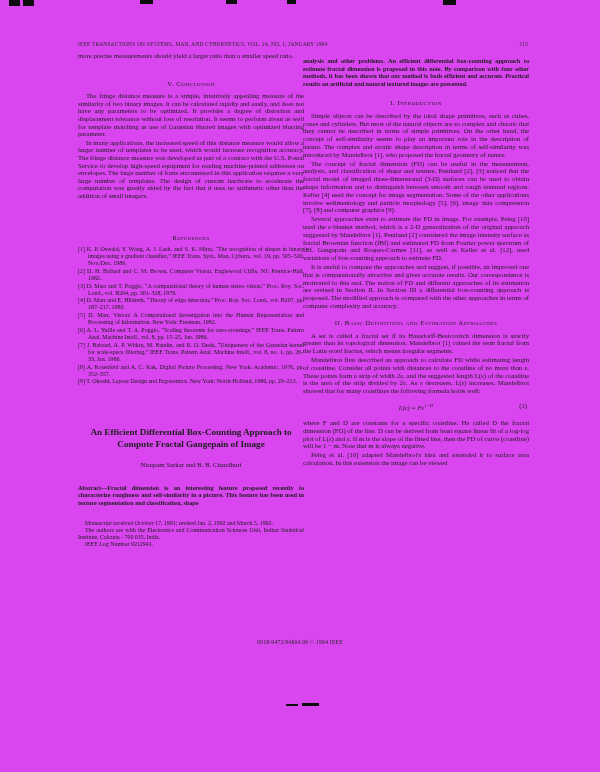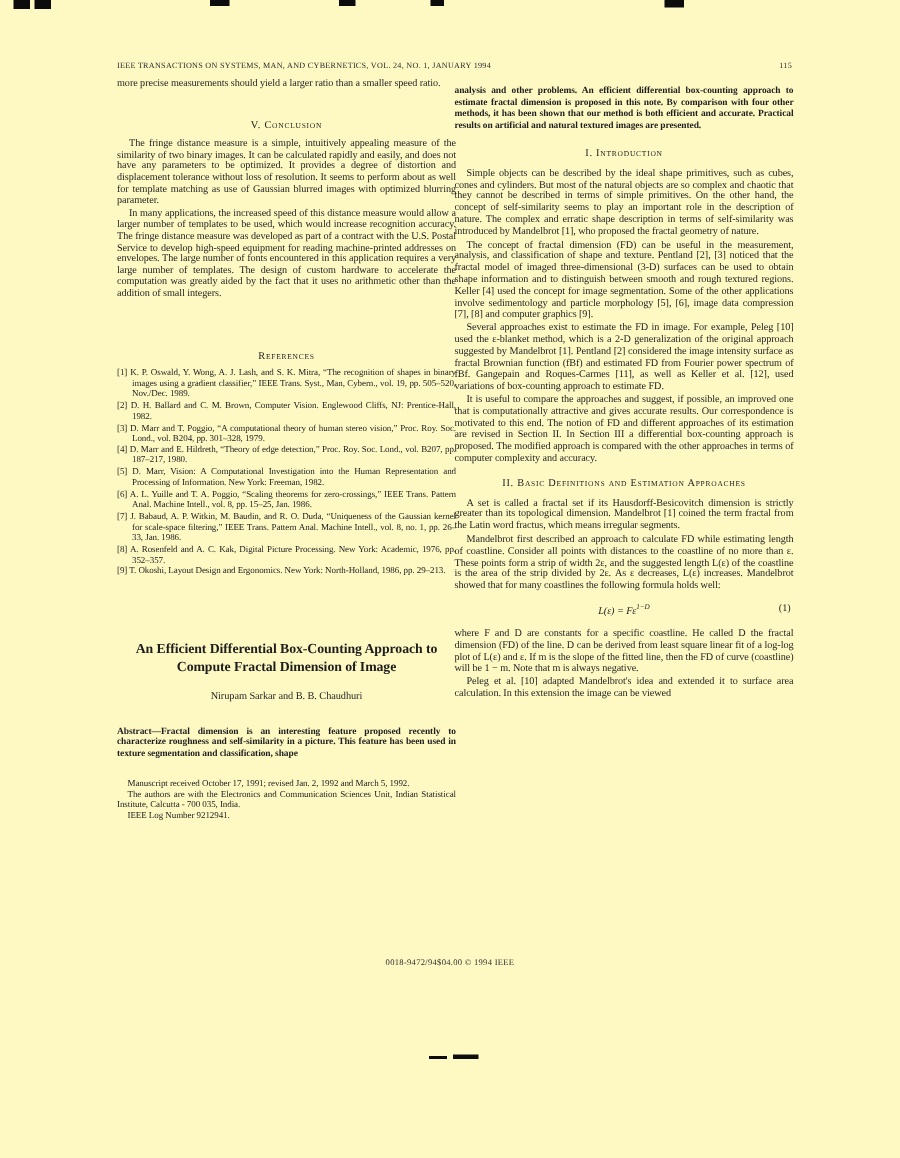--- a/index.html
+++ b/index.html
@@ -1,16 +1,16 @@
 <!DOCTYPE html>
 <html><head>
 <meta charset="utf-8">
 <style>
   html,body{margin:0;padding:0;background:#e9e9e7;}
-  .page{position:relative;width:600px;height:772px;background:#fef9c3;overflow:hidden;
+  .page{position:relative;width:600px;height:772px;background:#d946ef;overflow:hidden;
         font-family:"Liberation Serif","DejaVu Serif",serif;color:#1e1e1e;}
   .content{position:absolute;inset:0;filter:blur(0.3px);}
   .header{position:absolute;top:41px;left:78px;width:450px;display:flex;
           justify-content:space-between;font-size:5.4px;letter-spacing:.2px;color:#2a2a2a;}
   .col{position:absolute;width:226px;text-align:justify;font-size:6.8px;line-height:7.6px;
        letter-spacing:-0.05px;}
   .col.left{left:78px;top:52px;}
   .col.right{left:303px;top:57px;line-height:7.8px;}
   p{margin:0 0 1px 0;text-indent:8px;}
   p.noindent{text-indent:0;}
@@ -74,21 +74,21 @@
         <p class="ref">[4] D. Marr and E. Hildreth, “Theory of edge detection,” Proc. Roy. Soc. Lond., vol. B207, pp. 187–217, 1980.</p>
         <p class="ref">[5] D. Marr, Vision: A Computational Investigation into the Human Representation and Processing of Information.  New York: Freeman, 1982.</p>
         <p class="ref">[6] A. L. Yuille and T. A. Poggio, “Scaling theorems for zero-crossings,” IEEE Trans. Pattern Anal. Machine Intell., vol. 8, pp. 15–25, Jan. 1986.</p>
         <p class="ref">[7] J. Babaud, A. P. Witkin, M. Baudin, and R. O. Duda, “Uniqueness of the Gaussian kernel for scale-space filtering,” IEEE Trans. Pattern Anal. Machine Intell., vol. 8, no. 1, pp. 26–33, Jan. 1986.</p>
         <p class="ref">[8] A. Rosenfeld and A. C. Kak, Digital Picture Processing.  New York: Academic, 1976, pp. 352–357.</p>
         <p class="ref">[9] T. Okoshi, Layout Design and Ergonomics.  New York: North-Holland, 1986, pp. 29–213.</p>
       </div>
 
       <div class="paper-title">
         <span>An Efficient Differential Box-Counting Approach to</span>
-        <span>Compute Fractal Dimension of Image</span>
+        <span>Compute Fractal Gangepain of Image</span>
       </div>
       <div class="authors">Nirupam Sarkar and B. B. Chaudhuri</div>
       <p class="abstract first noindent">Abstract—Fractal dimension is an interesting feature proposed recently to characterize roughness and self-similarity in a picture. This feature has been used in texture segmentation and classification, shape</p>
 
       <div class="footnote">
         <p>Manuscript received October 17, 1991; revised Jan. 2, 1992 and March 5, 1992.</p>
         <p>The authors are with the Electronics and Communication Sciences Unit, Indian Statistical Institute, Calcutta - 700 035, India.</p>
         <p>IEEE Log Number 9212941.</p>
       </div>
     </div>

